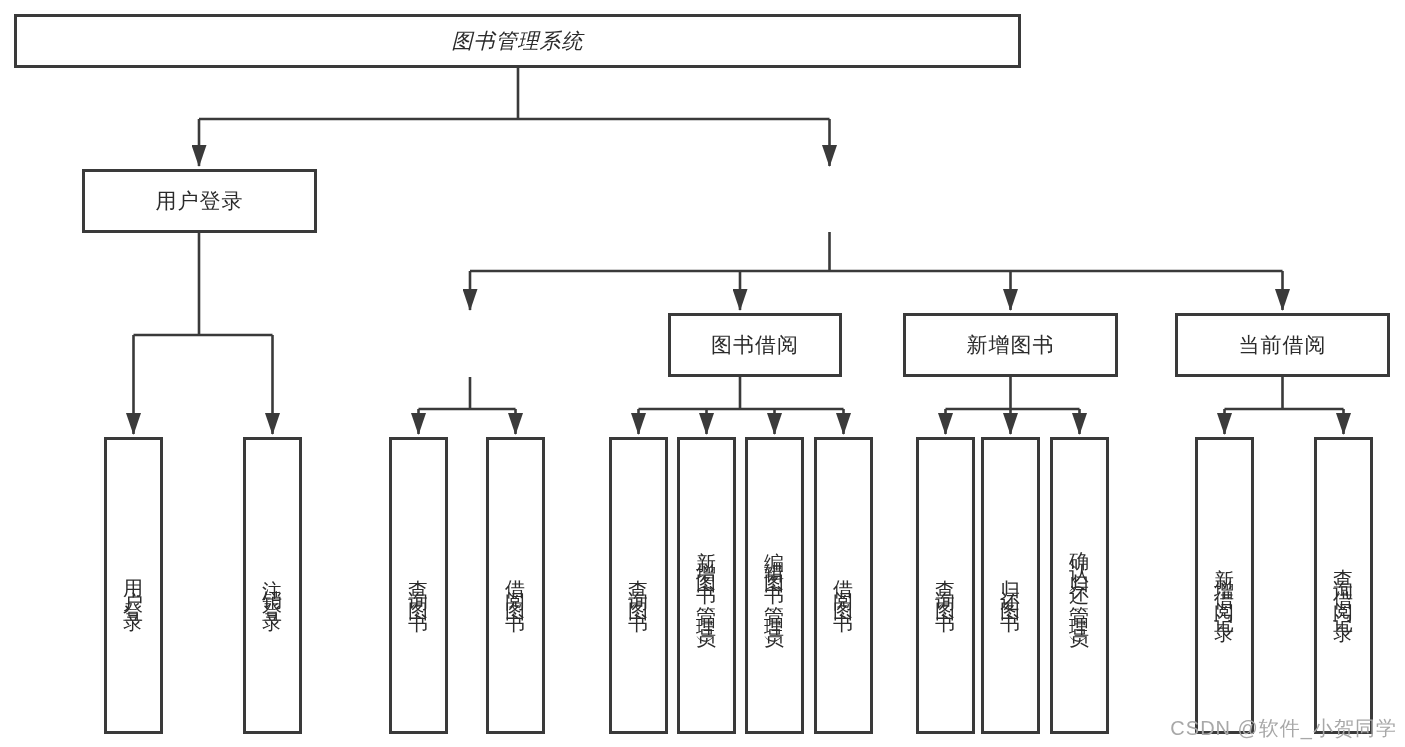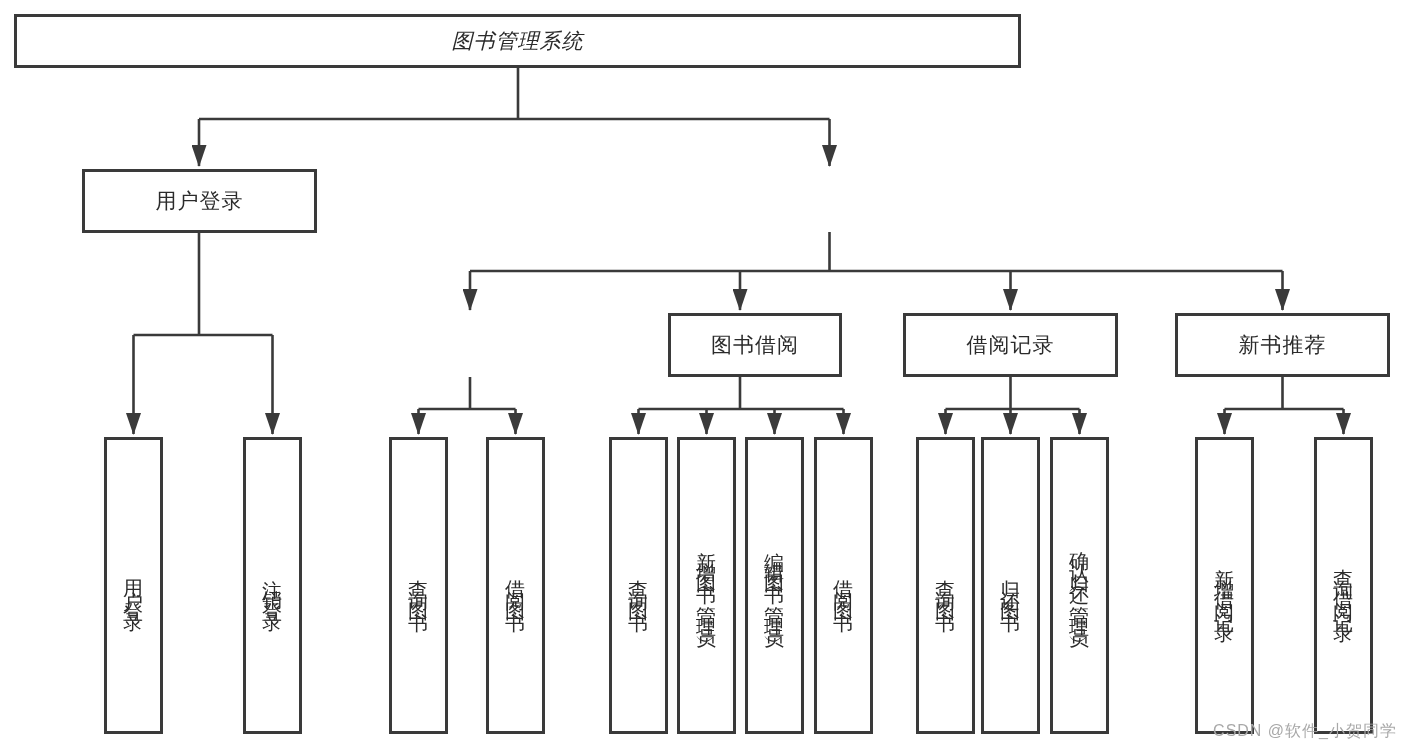--- a/index.html
+++ b/index.html
@@ -52,21 +52,21 @@
   
   .leaf{top:437px;height:297px;width:59px;}
   .lf1{left:104px;}  .lf2{left:243px;}
   .lf3{left:389px;}  .lf4{left:486px;}
   .lf5{left:609px;}  .lf6{left:677px;}  .lf7{left:745px;}  .lf8{left:814px;}
   .lf9{left:916px;}  .lf10{left:981px;} .lf11{left:1050px;}
   .lf12{left:1195px;}.lf13{left:1314px;}
   #watermark{
     position:absolute;
     right:8px;bottom:5px;
-    font-size:16px;
+    font-size:20px;
     color:#a8a8a8;
     letter-spacing:1px;
     white-space:nowrap;
   }
 </style>
 </head>
 <body>
 
 <div id="stage">
 
@@ -120,24 +120,24 @@
   </div>
 
   <div class="box n-user">
     <span>用户登录</span>
   </div>
 
   <div class="box n-l3 n-jieyue">
     <span>图书借阅</span>
   </div>
   <div class="box n-l3 n-dangqian">
-    <span>借阅记录</span>
+    <span>新增图书</span>
   </div>
   <div class="box n-l3 n-jilu">
-    <span>新书推荐</span>
+    <span>当前借阅</span>
   </div>
 
   <div class="vbox leaf lf1">
     <span class="vtext">用户登录</span>
   </div>
   <div class="vbox leaf lf2">
     <span class="vtext">注销登录</span>
   </div>
 
   <div class="vbox leaf lf3">

